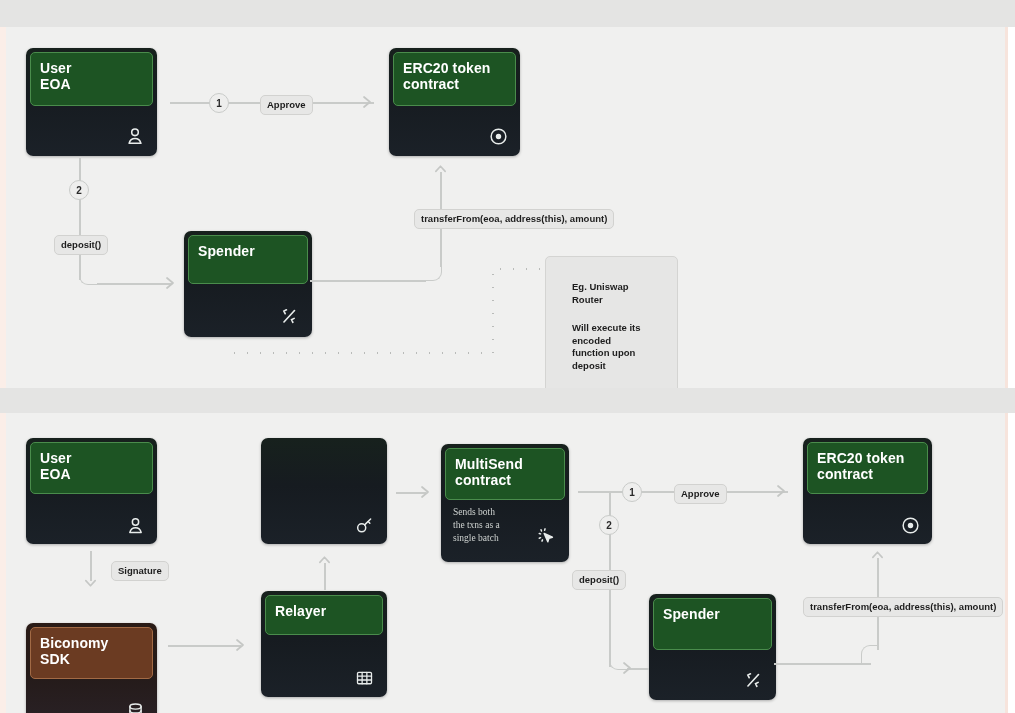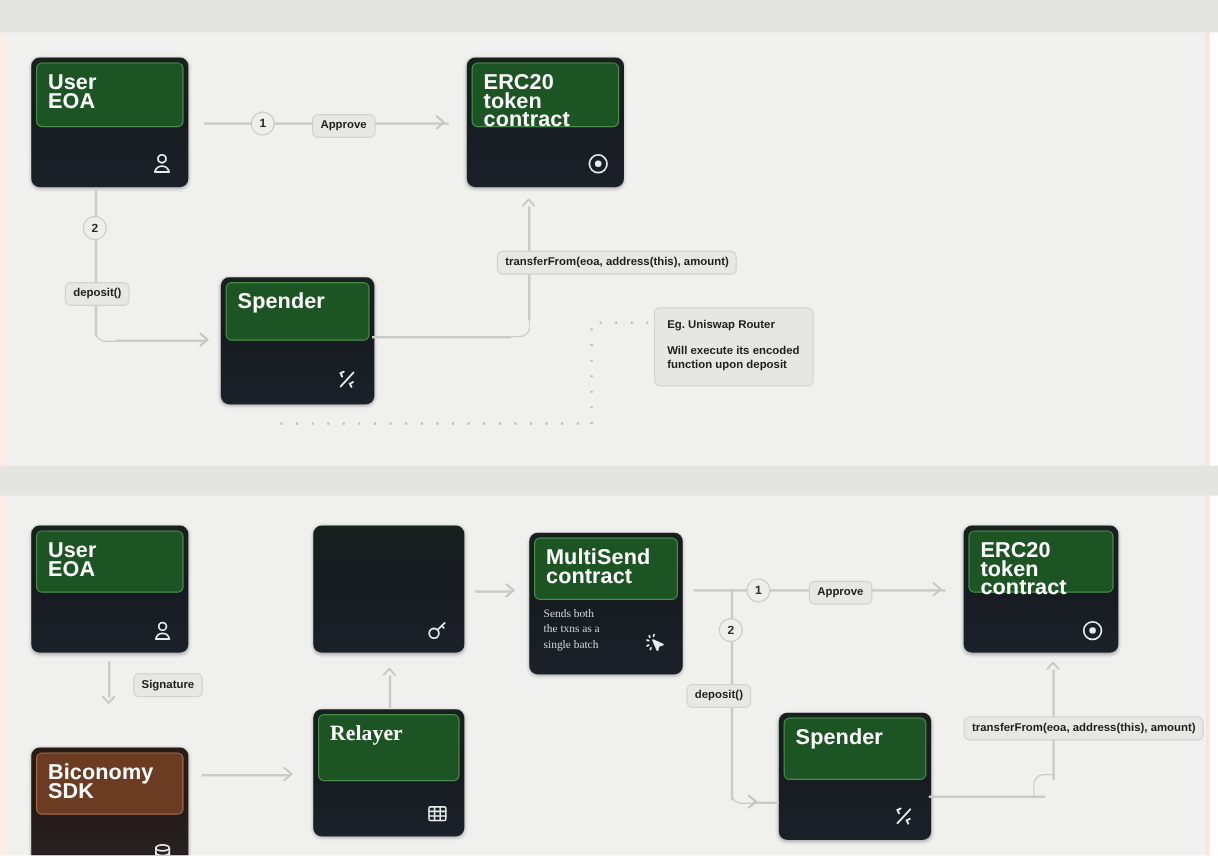--- a/index.html
+++ b/index.html
@@ -50,21 +50,21 @@
     border:1px solid #4a8c4c;
     box-sizing:border-box;
     padding:8px 9px 9px 9px;
   }
   .node.brown .node-head{
     background:#6b3b22;
     border:1px solid #a26a45;
   }
   .node-title{
     color:#ffffff;
-    font-size:18px;
+    font-size:14px;
     font-weight:700;
     line-height:15.5px;
     letter-spacing:.1px;
     white-space:pre-line;
   }
   .node-sub{
     position:absolute;
     left:12px;
     color:#cfd3d1;
     font-size:9.5px;
@@ -123,21 +123,21 @@
     background:#e6e6e5;
     border:1px solid #d4d4d2;
     border-radius:5px;
     padding:8px 10px 9px 10px;
     box-sizing:border-box;
     color:#1d1d1d;
     font-size:9.5px;
     font-weight:700;
     line-height:12.5px;
   }
-  .note p{margin:0;}
+  .note p{margin:16px;}
   .note p + p{margin-top:9px;}
 
   
   .dots{position:absolute;}
   .dots.h{
     height:2px;
     background-image:radial-gradient(circle,#b9bbb9 1px,transparent 1.1px);
     background-size:13px 2px;
     background-repeat:repeat-x;
   }
@@ -271,21 +271,21 @@
     <div class="node-icon" style="right:12px;bottom:8px;">
       <svg width="21" height="21" viewBox="0 0 24 24" fill="none" stroke="currentColor" stroke-width="1.7" stroke-linecap="round" stroke-linejoin="round">
         <circle cx="8.8" cy="14.6" r="4.6"></circle>
           <path d="M12.1 11.3 19 4.6"></path>
           <path d="M16.2 7.5l1.9 1.9"></path>
       </svg>
     </div>
   </div>
 
   <div class="node" style="left:261px;top:591px;width:126px;height:106px;">
-    <div class="node-head" style="height:56px;font-family:Liberation Serif, serif;">
+    <div class="node-head" style="height:40px;">
       <div class="node-title">Relayer</div>
     </div>
     <div class="node-icon" style="right:12px;bottom:8px;">
       <svg width="21" height="21" viewBox="0 0 24 24" fill="none" stroke="currentColor" stroke-width="1.5" stroke-linecap="round">
         <rect x="4" y="5" width="16" height="13" rx="1.4"></rect>
         <path d="M4 9.3h16M4 13.7h16M9.3 5v13M14.7 5v13"></path>
       </svg>
     </div>
   </div>
 

